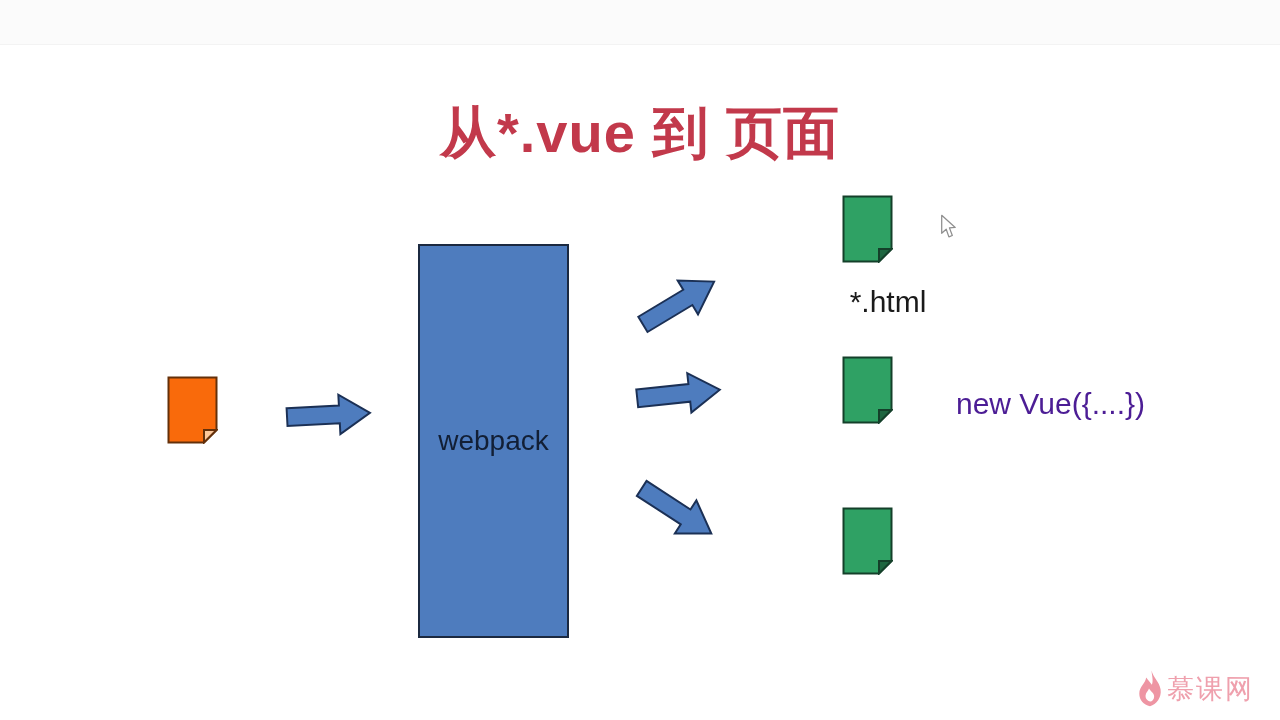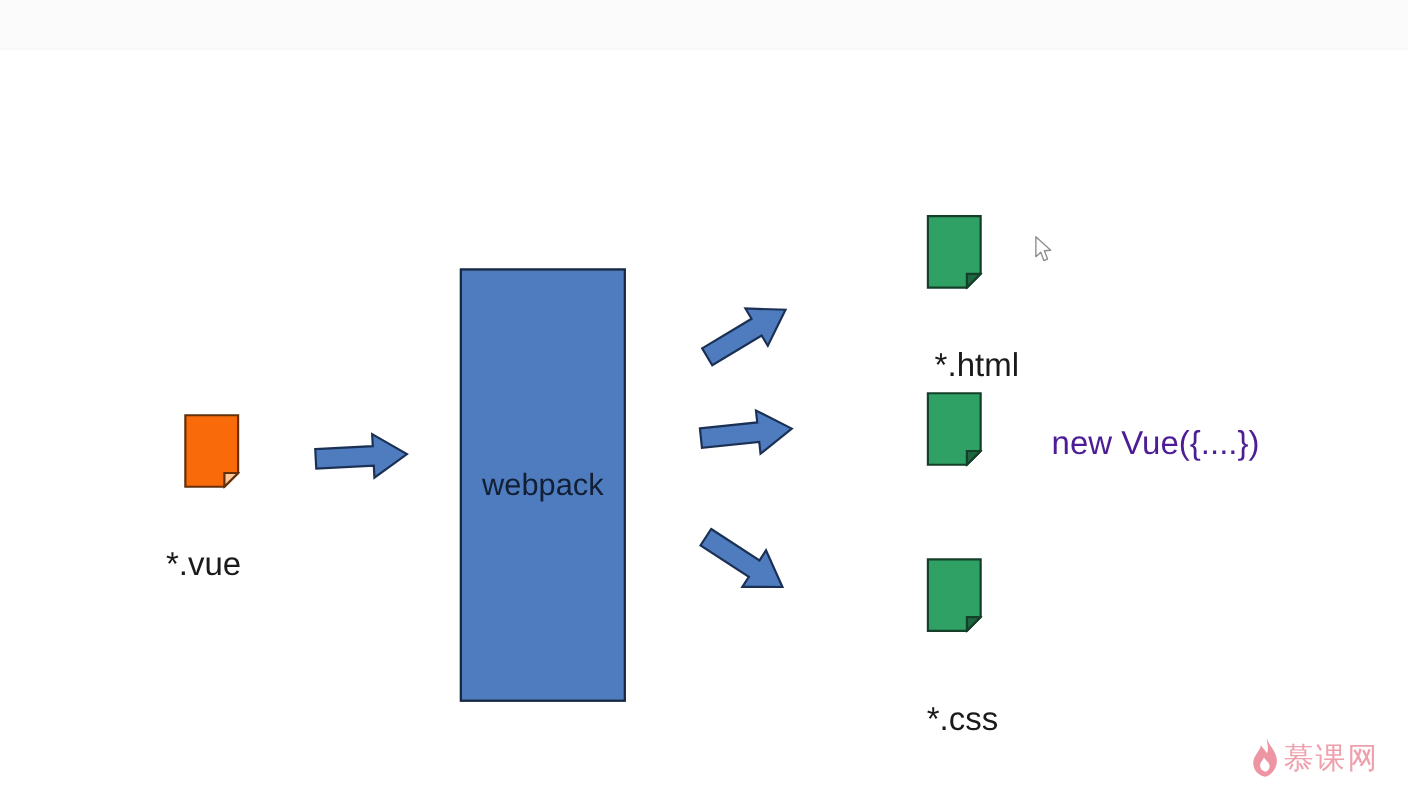--- a/index.html
+++ b/index.html
@@ -45,21 +45,20 @@
   .doc-out  path.main { fill: #2FA164; stroke: #14402A; }
   .doc-out  path.fold { fill: #1E6640; stroke: #14402A; }
   .doc path { stroke-width: 2; stroke-linejoin: miter; }
 
   .file-label {
     position: absolute;
     width: 120px;
     text-align: center;
     font-size: 30px;
     color: #1a1a1a;
-    margin-top: 31px;
   }
   .label-vue  { left: 125px; top: 466px; }
   .label-html { left: 828px; top: 285px; }
   .label-js   { left: 815px; top: 445px; }
   .label-css  { left: 815px; top: 607px; }
 
   .note-text {
     position: absolute;
     left: 956px; top: 387px;
     font-size: 30px;
@@ -117,28 +116,28 @@
     font-weight: 400;
   }
 </style>
 </head>
 <body>
 
 <div class="stage">
 
   <div class="top-strip"></div>
 
+  <div class="slide-title">从*.vue 到 页面</div>
 
   <div class="doc doc-vue">
     <svg viewBox="0 0 51 68" aria-hidden="true">
       <path class="main" d="M1.5 1.5 H49.5 V54 L37 66.5 H1.5 Z"></path>
       <path class="fold" d="M37 66.5 L37 54 H49.5 Z"></path>
     </svg>
   </div>
-  <div class="file-label label-vue">*.vue</div>
 
   <div class="block-arrow arrow-input">
     <svg viewBox="0 0 86 44" aria-hidden="true">
       <path d="M1 13 H54 V2 L85 22 L54 42 V31 H1 Z"></path>
     </svg>
   </div>
 
   <div class="webpack-box">
     <span class="webpack-label">webpack</span>
   </div>
@@ -173,21 +172,20 @@
       <path class="fold" d="M37 66.5 L37 54 H49.5 Z"></path>
     </svg>
   </div>
 
   <div class="doc doc-out doc-css">
     <svg viewBox="0 0 51 68" aria-hidden="true">
       <path class="main" d="M1.5 1.5 H49.5 V54 L37 66.5 H1.5 Z"></path>
       <path class="fold" d="M37 66.5 L37 54 H49.5 Z"></path>
     </svg>
   </div>
-  <div class="file-label label-css">*.css</div>
 
   <div class="note-text">new Vue({....})</div>
 
   <div class="cursor">
     <svg viewBox="0 0 20 28" aria-hidden="true">
       <path d="M3 1 L3 21 L8 16.5 L11 25 L14.8 23.4 L11.6 15 L18 14.5 Z"></path>
     </svg>
   </div>
 
   <div class="watermark">

